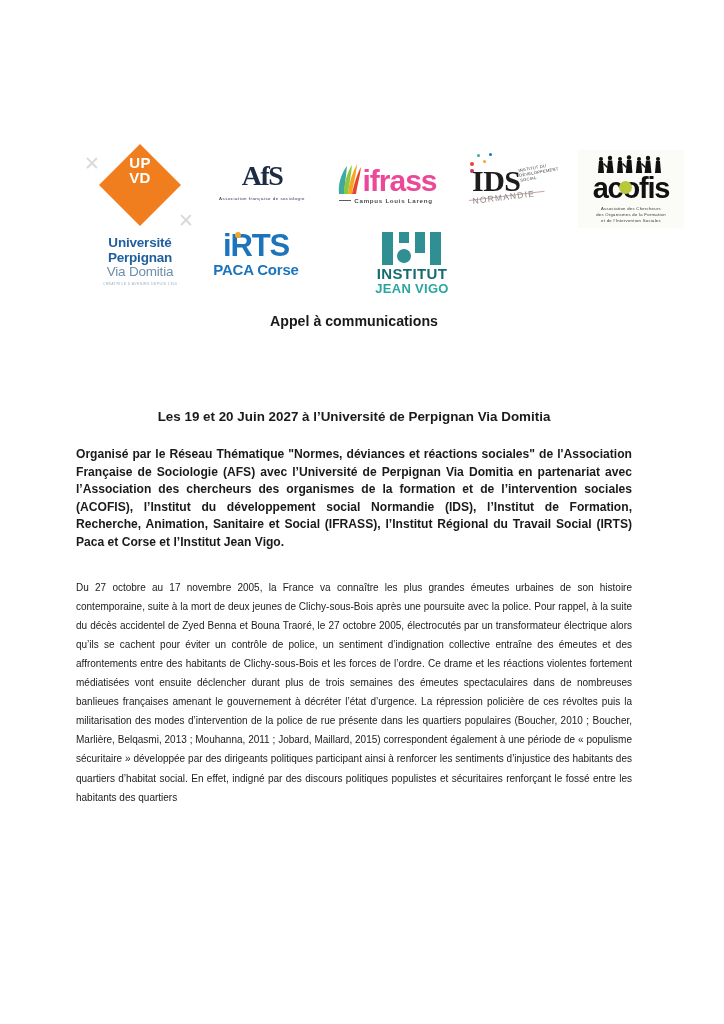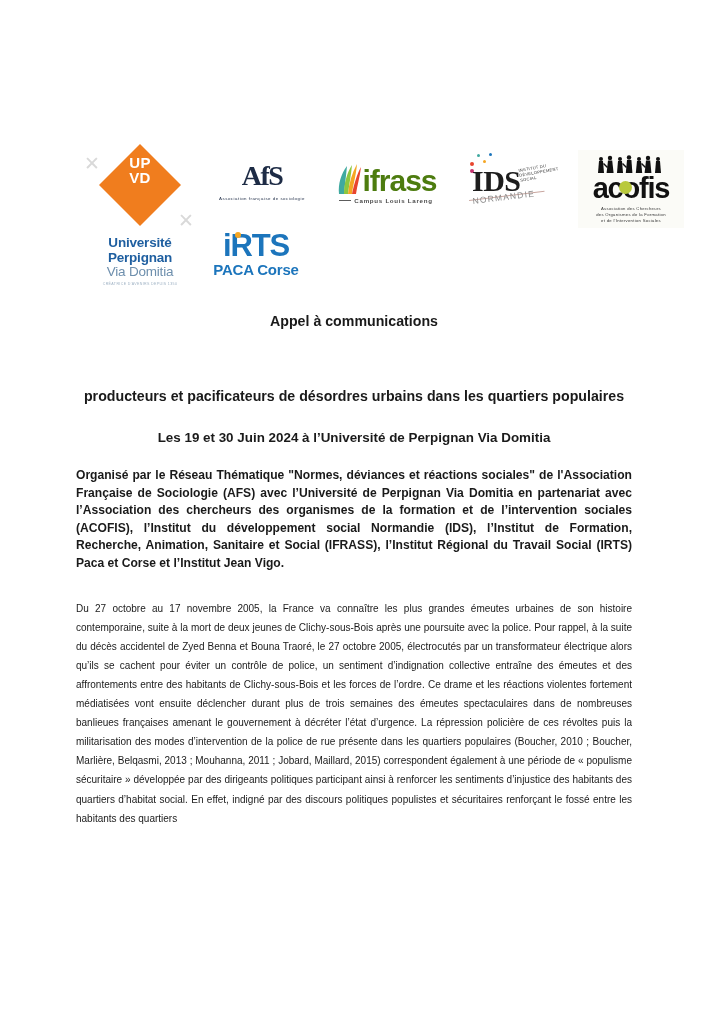--- a/index.html
+++ b/index.html
@@ -142,21 +142,21 @@
 
   
   .ifrass { width: 118px; padding-top: 12px; }
   .ifrass-main {
     display: flex;
     align-items: flex-end;
     justify-content: center;
   }
   .ifrass-flame { width: 26px; height: 34px; display: block; }
   .ifrass-word {
-    color: #4d7c0f;
+    color: #ec4899;
     font-weight: bold;
     font-size: 30px;
     line-height: 30px;
     letter-spacing: -1px;
     margin-left: -1px;
   }
   .ifrass-sub {
     margin-top: 1px;
     display: flex;
     align-items: center;
@@ -460,41 +460,51 @@
     <div class="logo-row logo-row-2">
 
       <div class="logo-cell irts">
         <div class="irts-word">
           <span class="irts-dot"></span>
           <span>iRTS</span>
         </div>
         <div class="irts-sub">PACA Corse</div>
       </div>
 
+      <div class="logo-cell ijv">
+        <svg class="ijv-mark" width="64" height="36" viewBox="0 0 64 36">
+          <rect x="2" y="2" width="11" height="33" fill="#2F8F93"></rect>
+          <rect x="19" y="2" width="10" height="11" fill="#2F8F93"></rect>
+          <circle cx="24" cy="26" r="7" fill="#2F8F93"></circle>
+          <rect x="35" y="2" width="10" height="21" fill="#2F8F93"></rect>
+          <rect x="50" y="2" width="11" height="33" fill="#2F8F93"></rect>
+        </svg>
+        <div class="ijv-l1">INSTITUT</div>
+        <div class="ijv-l2">JEAN VIGO</div>
+      </div>
 
     </div>
 
   </div>
 
   <div class="doc">
 
     <div class="h-center">Appel à communications</div>
 
     <div class="gap-a"></div>
 
 
     <div class="gap-c"></div>
 
     <div class="title-block">
-      <span class="title-line-2">producteurs et pacificateurs de désordres urbains dans les quartiers populaires</span>
     </div>
 
     <div class="gap-b"></div>
 
-    <div class="date-line">Les 19 et 30 Juin 2024 à l’Université de Perpignan Via Domitia</div>
+    <div class="date-line">Les 19 et 20 Juin 2027 à l’Université de Perpignan Via Domitia</div>
 
     <div class="gap-c"></div>
 
     <div class="org-para">Organisé par le Réseau Thématique "Normes, déviances et réactions sociales" de l'Association Française de Sociologie (AFS) avec l’Université de Perpignan Via Domitia en partenariat avec l’Association des chercheurs des organismes de la formation et de l’intervention sociales (ACOFIS), l’Institut du développement social Normandie (IDS), l’Institut de Formation, Recherche, Animation, Sanitaire et Social (IFRASS), l’Institut Régional du Travail Social (IRTS) Paca et Corse et l’Institut Jean Vigo.</div>
 
     <div class="gap-d"></div>
 
     <div class="body-para">Du 27 octobre au 17 novembre 2005, la France va connaître les plus grandes émeutes urbaines de son histoire contemporaine, suite à la mort de deux jeunes de Clichy-sous-Bois après une poursuite avec la police. Pour rappel, à la suite du décès accidentel de Zyed Benna et Bouna Traoré, le 27 octobre 2005, électrocutés par un transformateur électrique alors qu’ils se cachent pour éviter un contrôle de police, un sentiment d’indignation collective entraîne des émeutes et des affrontements entre des habitants de Clichy-sous-Bois et les forces de l’ordre. Ce drame et les réactions violentes fortement médiatisées vont ensuite déclencher durant plus de trois semaines des émeutes spectaculaires dans de nombreuses banlieues françaises amenant le gouvernement à décréter l’état d’urgence. La répression policière de ces révoltes puis la militarisation des modes d’intervention de la police de rue présente dans les quartiers populaires (Boucher, 2010 ; Boucher, Marlière, Belqasmi, 2013 ; Mouhanna, 2011 ; Jobard, Maillard, 2015) correspondent également à une période de « populisme sécuritaire » développée par des dirigeants politiques participant ainsi à renforcer les sentiments d’injustice des habitants des quartiers d’habitat social. En effet, indigné par des discours politiques populistes et sécuritaires renforçant le fossé entre les habitants des quartiers</div>
 
   </div>

